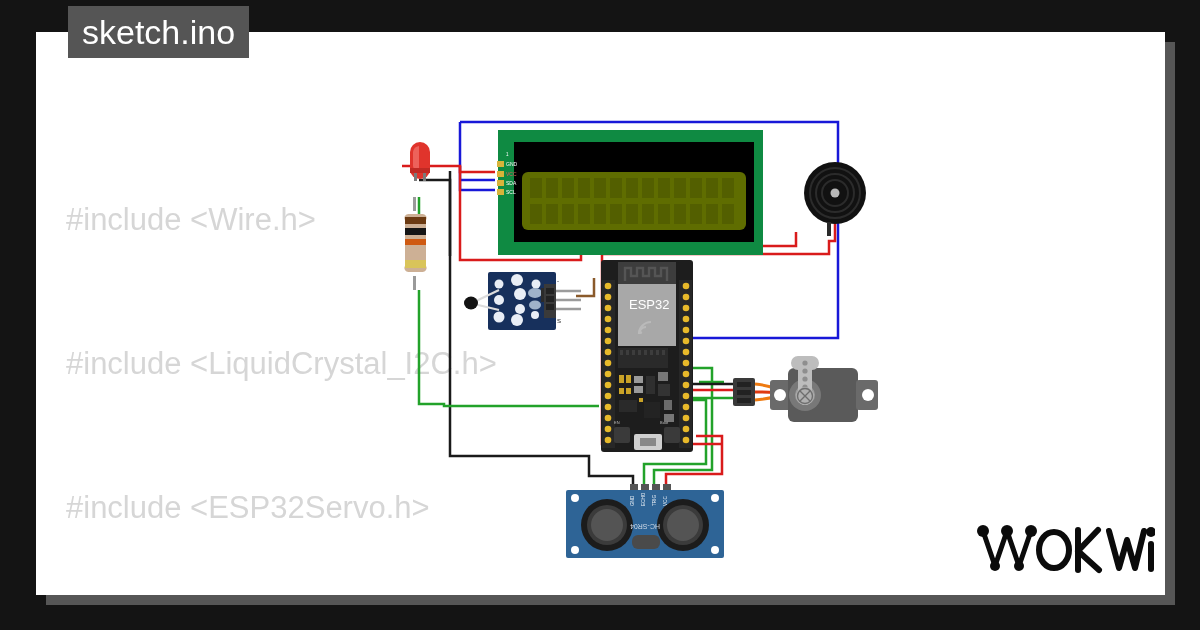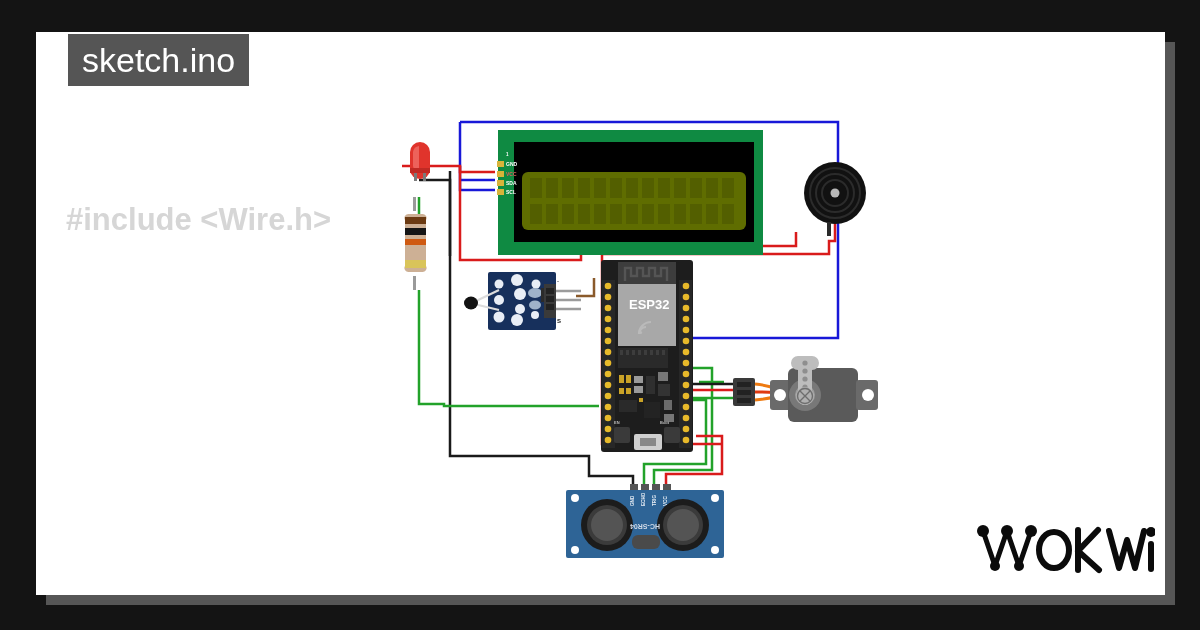--- a/index.html
+++ b/index.html
@@ -9,36 +9,36 @@
     font-family:"Liberation Sans", sans-serif;
     position:relative;
   }
   
   #shadow-layer{
     position:absolute; left:46px; top:42px; width:1129px; height:563px;
     background:#565656;
   }
   #canvas{
     position:absolute; left:36px; top:32px; width:1129px; height:563px;
-    background:#ffffff; overflow:hidden;font-weight:bold;
+    background:#ffffff; overflow:hidden;
   }
   
   #code{
     position:absolute; left:30px; top:68px; width:700px;
     color:#d6d6d6;
     font-size:31px;
     line-height:48px;
     white-space:pre;
     font-family:"Liberation Sans", sans-serif;
     letter-spacing:0px;
   }
   #code .line{ height:48px; }
   
   #tab{
-    position:absolute; left:68px; top:34px;
+    position:absolute; left:68px; top:6px;
     background:#555555; color:#ffffff;
     font-size:34px; line-height:52px;
     padding:0 14px; height:52px;
     z-index:40;
     font-family:"Liberation Sans", sans-serif;
   }
   
   #logo{
     position:absolute; left:975px; top:518px; width:180px; height:62px; z-index:40;
   }
@@ -49,20 +49,22 @@
   svg{ display:block; }
 </style>
 </head>
 <body>
 
 <div id="shadow-layer"></div>
 <div id="canvas">
 
   <div id="code">
     <div class="line">#include &lt;Wire.h&gt;</div>
+    <div class="line">#include &lt;LiquidCrystal_I2C.h&gt;</div>
+    <div class="line">#include &lt;ESP32Servo.h&gt;</div>
     
     
     
     
     
     
     
     
   </div>
 

